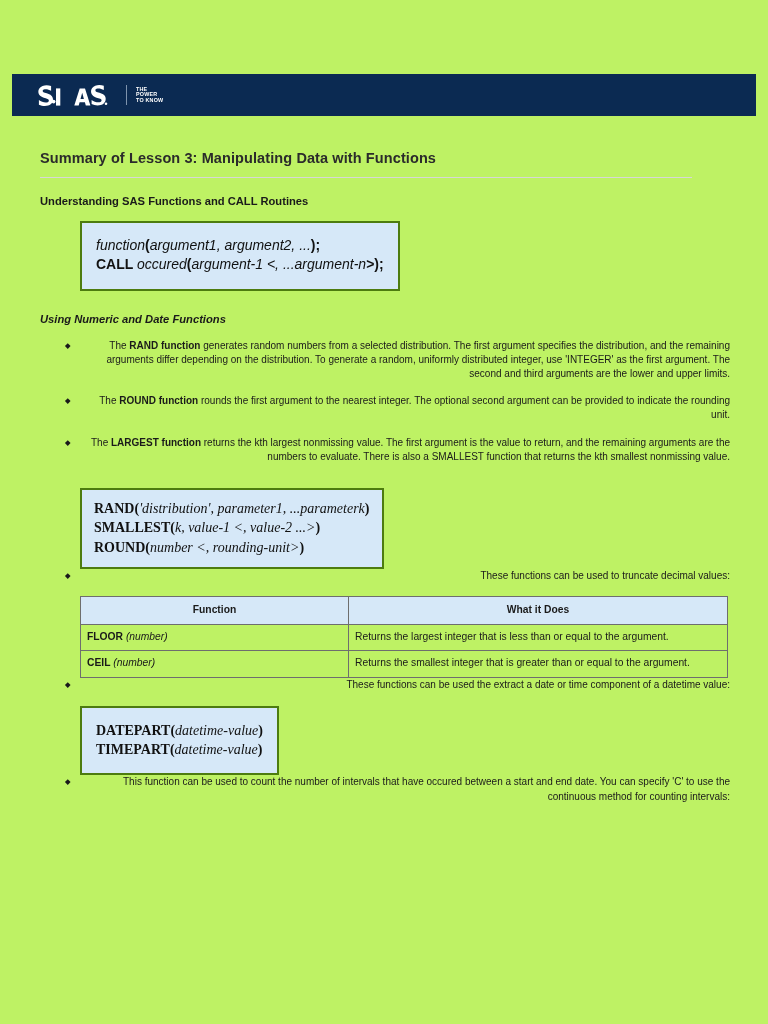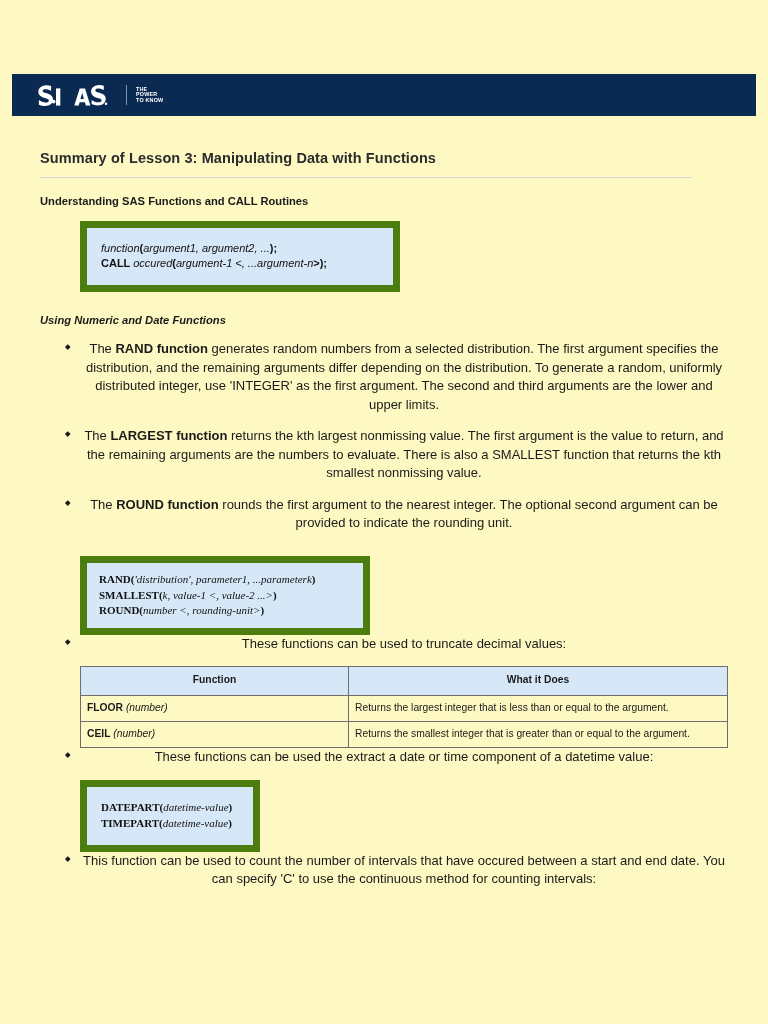--- a/index.html
+++ b/index.html
@@ -11,21 +11,21 @@
     width: 768px;
     height: 1024px;
     font-family: "Liberation Sans", sans-serif;
     color: #1a1a1a;
     overflow: hidden;
   }
   .page {
     position: relative;
     width: 768px;
     height: 1024px;
-    background: #fef9c3;
+    background: #bef264;
   }
 
   
   .banner {
     position: absolute;
     left: 12px;
     top: 74px;
     width: 744px;
     height: 42px;
     background: #0b2a52;
@@ -86,23 +86,23 @@
     font-weight: bold;
     color: #1a1a1a;
     margin: 0 0 14px 0;
   }
   h2.section-head.spaced-top { margin-top: 22px; font-style: italic; }
 
   
   .syntax-box {
     box-sizing: border-box;
     background: #d6e8f8;
-    border: 7px solid #4d7c0f;
+    border: 2px solid #4d7c0f;
     padding: 9px 12px 10px 12px;
-    font-size: 11px;
+    font-size: 14px;
     line-height: 1.38;
     color: #111111;
     display: inline-block;
   }
   .syntax-box .line { white-space: nowrap; }
   .syntax-box .fn { font-weight: bold; }
   .syntax-box .arg { font-style: italic; }
   .syntax-box .punct { font-weight: bold; }
 
   .box-1 { margin: 0 0 0 40px; min-width: 320px; padding: 13px 14px 14px 14px; }
@@ -112,24 +112,24 @@
   
   ul.bullets {
     list-style: none;
     margin: 0;
     padding: 0;
   }
   ul.bullets li {
     position: relative;
     padding-left: 38px;
     margin-bottom: 13px;
-    font-size: 13px;
+    font-size: 10px;
     line-height: 1.42;
     color: #1a1a1a;
-    text-align: center;
+    text-align: right;
   }
   ul.bullets li:last-child { margin-bottom: 0; }
   ul.bullets li .bullet-dot {
     position: absolute;
     left: 26px;
     top: 5px;
     width: 3.5px;
     height: 3.5px;
     background: #1a1a1a;
     transform: rotate(45deg);
@@ -219,24 +219,24 @@
     </div>
 
     
     <h2 class="section-head spaced-top">Using Numeric and Date Functions</h2>
 
     <ul class="bullets bullet-block">
       <li>
         <span class="bullet-dot"></span><span>The </span><span class="b">RAND function</span><span> generates random numbers from a selected distribution. The first argument specifies the distribution, and the remaining arguments differ depending on the distribution. To generate a random, uniformly distributed integer, use 'INTEGER' as the first argument. The second and third arguments are the lower and upper limits.</span>
       </li>
       <li>
+        <span class="bullet-dot"></span><span>The </span><span class="b">ROUND function</span><span> rounds the first argument to the nearest integer. The optional second argument can be provided to indicate the rounding unit.</span>
+      </li>
+      <li>
         <span class="bullet-dot"></span><span>The </span><span class="b">LARGEST function</span><span> returns the kth largest nonmissing value. The first argument is the value to return, and the remaining arguments are the numbers to evaluate. There is also a SMALLEST function that returns the kth smallest nonmissing value.</span>
-      </li>
-      <li>
-        <span class="bullet-dot"></span><span>The </span><span class="b">ROUND function</span><span> rounds the first argument to the nearest integer. The optional second argument can be provided to indicate the rounding unit.</span>
       </li>
     </ul>
 
     <div class="syntax-box box-2">
       <div class="line"><span class="fn">RAND</span><span class="punct">(</span><span class="arg">'distribution', parameter1, ...parameterk</span><span class="punct">)</span></div>
       <div class="line"><span class="fn">SMALLEST</span><span class="punct">(</span><span class="arg">k, value-1 &lt;, value-2 ...&gt;</span><span class="punct">)</span></div>
       <div class="line"><span class="fn">ROUND</span><span class="punct">(</span><span class="arg">number &lt;, rounding-unit&gt;</span><span class="punct">)</span></div>
     </div>
 
     <ul class="bullets mt-18">

